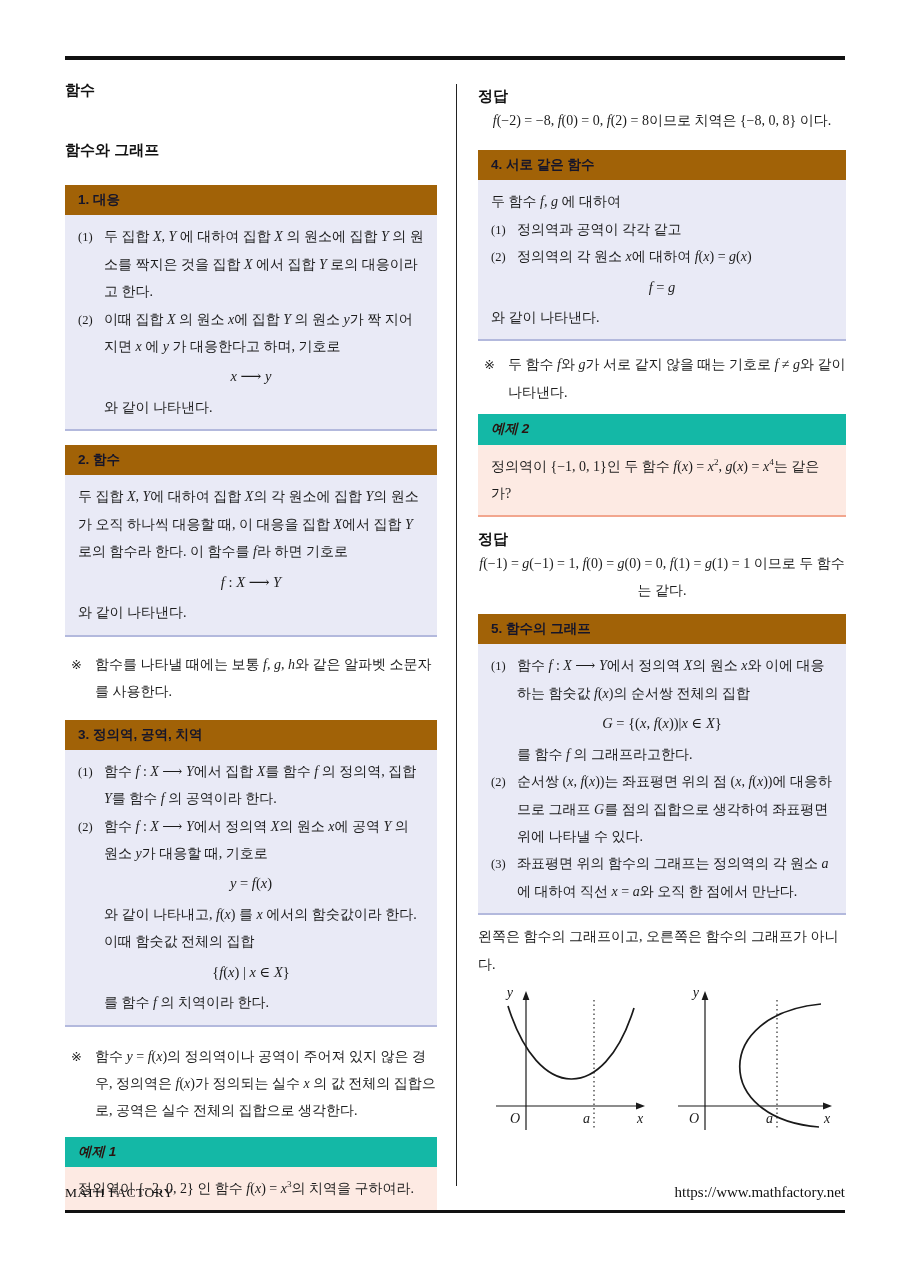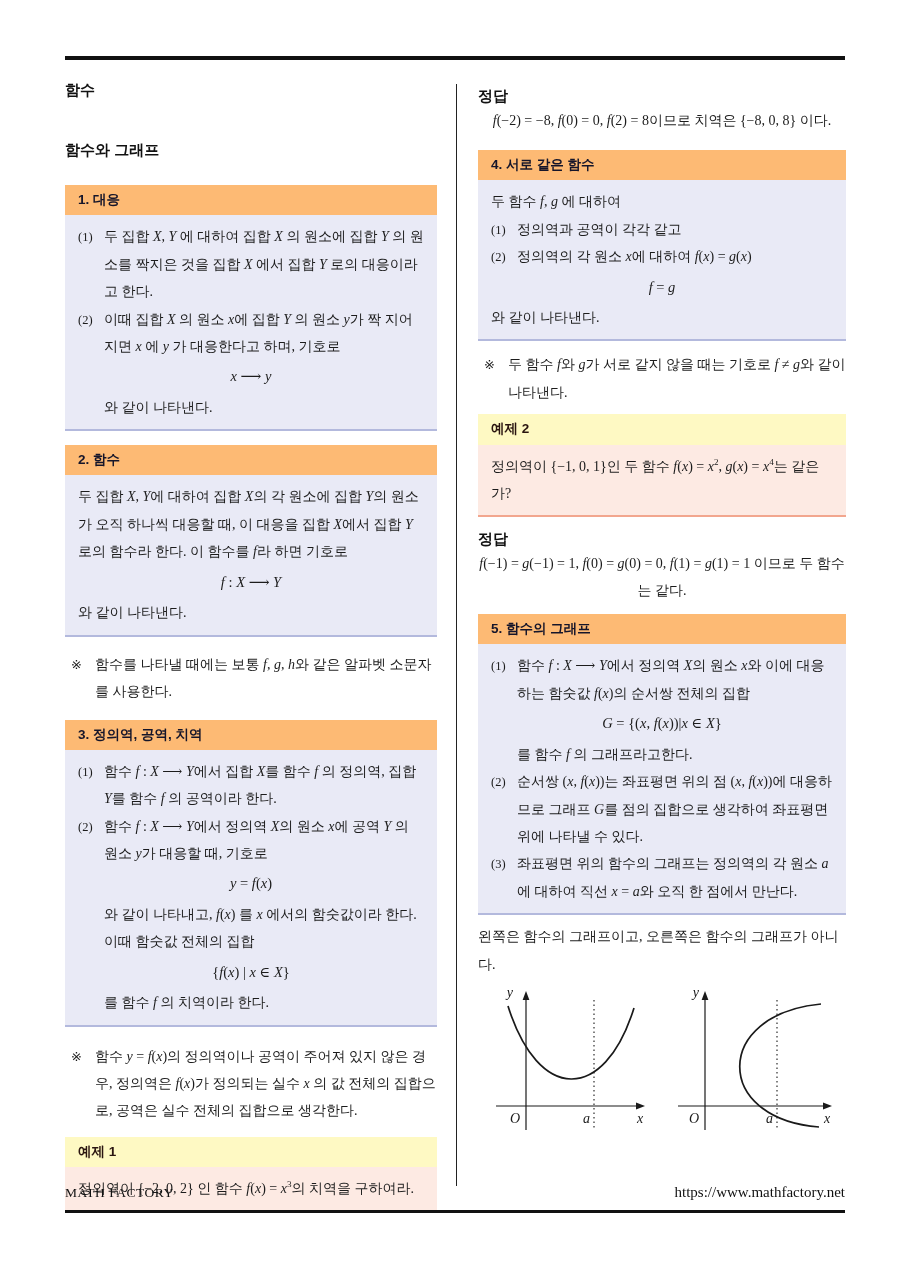--- a/index.html
+++ b/index.html
@@ -23,30 +23,30 @@
 
   .doc-title, .doc-subtitle, .ans-label {
     font-family:"Liberation Sans","DejaVu Sans",sans-serif;
     font-weight:bold; font-size:15px; line-height:1.3; color:#111;
   }
   .doc-title { margin-top:10px; }
   .doc-subtitle { margin-top:40px; }
 
   .box { margin-top:14px; }
   .box-h {
-    background:#fdba74; color:#15152a;
+    background:#a16207; color:#15152a;
     font-family:"Liberation Sans","DejaVu Sans",sans-serif;
     font-weight:bold; font-size:13.5px; line-height:1.35;
     padding:6px 13px;
   }
   .box-b {
     background:#e9eaf6; padding:8px 13px 8px 13px;
     border-bottom:2px solid #b3b9dd;
   }
-  .ex .box-h { background:#fef9c3; color:#2a1510; }
+  .ex .box-h { background:#14b8a6; color:#2a1510;font-style:italic; }
   .ex .box-b { background:#fdeae3; border-bottom:2px solid #f2a68e; }
 
   .li { display:flex; }
   .li .num { flex:none; width:26px; font-size:12.5px; padding-top:2px; }
   .li .li-t { flex:1; }
   .cont { padding-left:26px; }
   .formula { text-align:center; margin:2px 0 3px; font-size:14.5px; }
   i { font-family:"Liberation Serif","DejaVu Serif",serif; font-style:italic; }
   sup { font-size:0.65em; line-height:0; }
 

